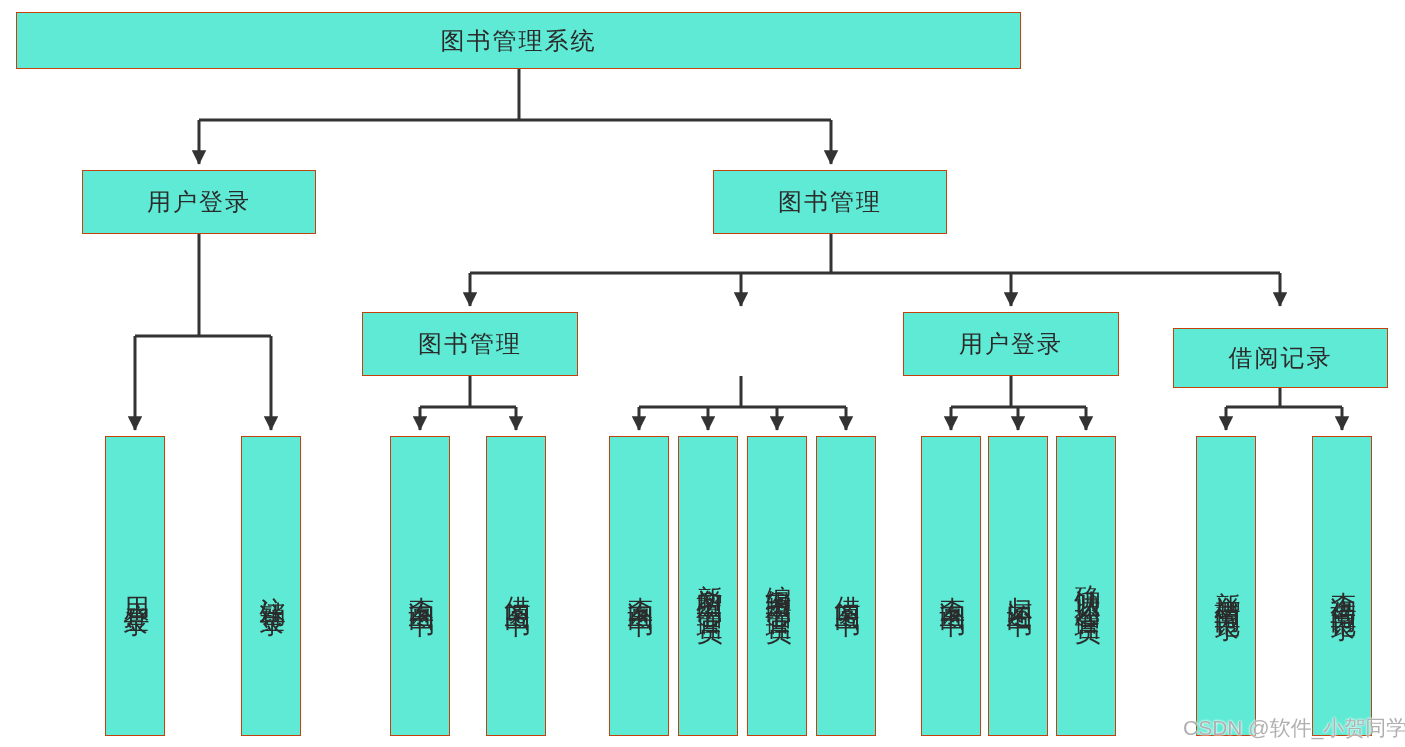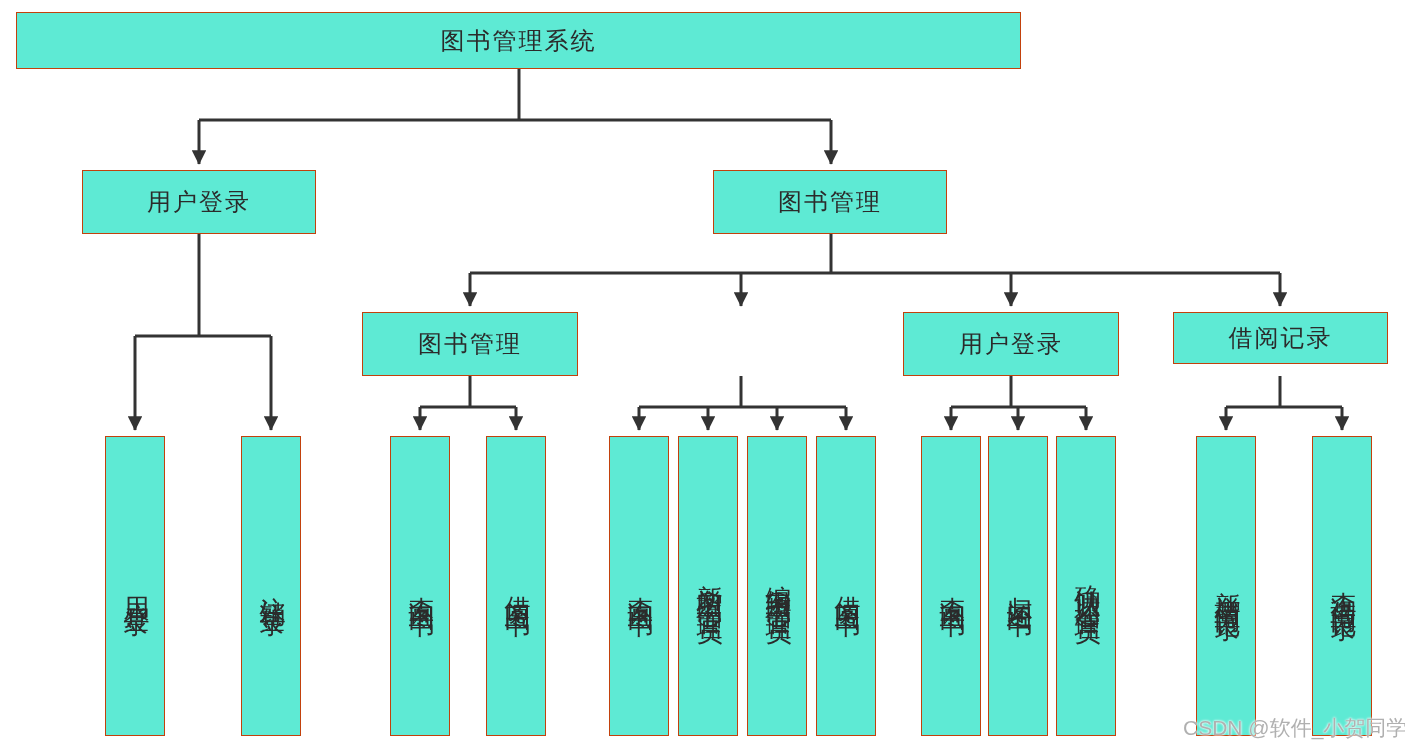--- a/index.html
+++ b/index.html
@@ -110,21 +110,21 @@
   <div class="node hbox" style="left:713px;top:170px;width:234px;height:64px">
     <span>图书管理</span>
   </div>
 
   <div class="node hbox" style="left:362px;top:312px;width:216px;height:64px">
     <span>图书管理</span>
   </div>
   <div class="node hbox" style="left:903px;top:312px;width:216px;height:64px">
     <span>用户登录</span>
   </div>
-  <div class="node hbox" style="left:1173px;top:312px;width:215px;height:52px">
+  <div class="node hbox" style="left:1173px;top:328px;width:215px;height:60px">
     <span>借阅记录</span>
   </div>
 
   <div class="node leaf" style="left:105px">用户登录</div>
   <div class="node leaf" style="left:241px">注销登录</div>
 
   <div class="node leaf" style="left:390px">查询图书</div>
   <div class="node leaf" style="left:486px">借阅图书</div>
 
   <div class="node leaf" style="left:609px">查询图书</div>

